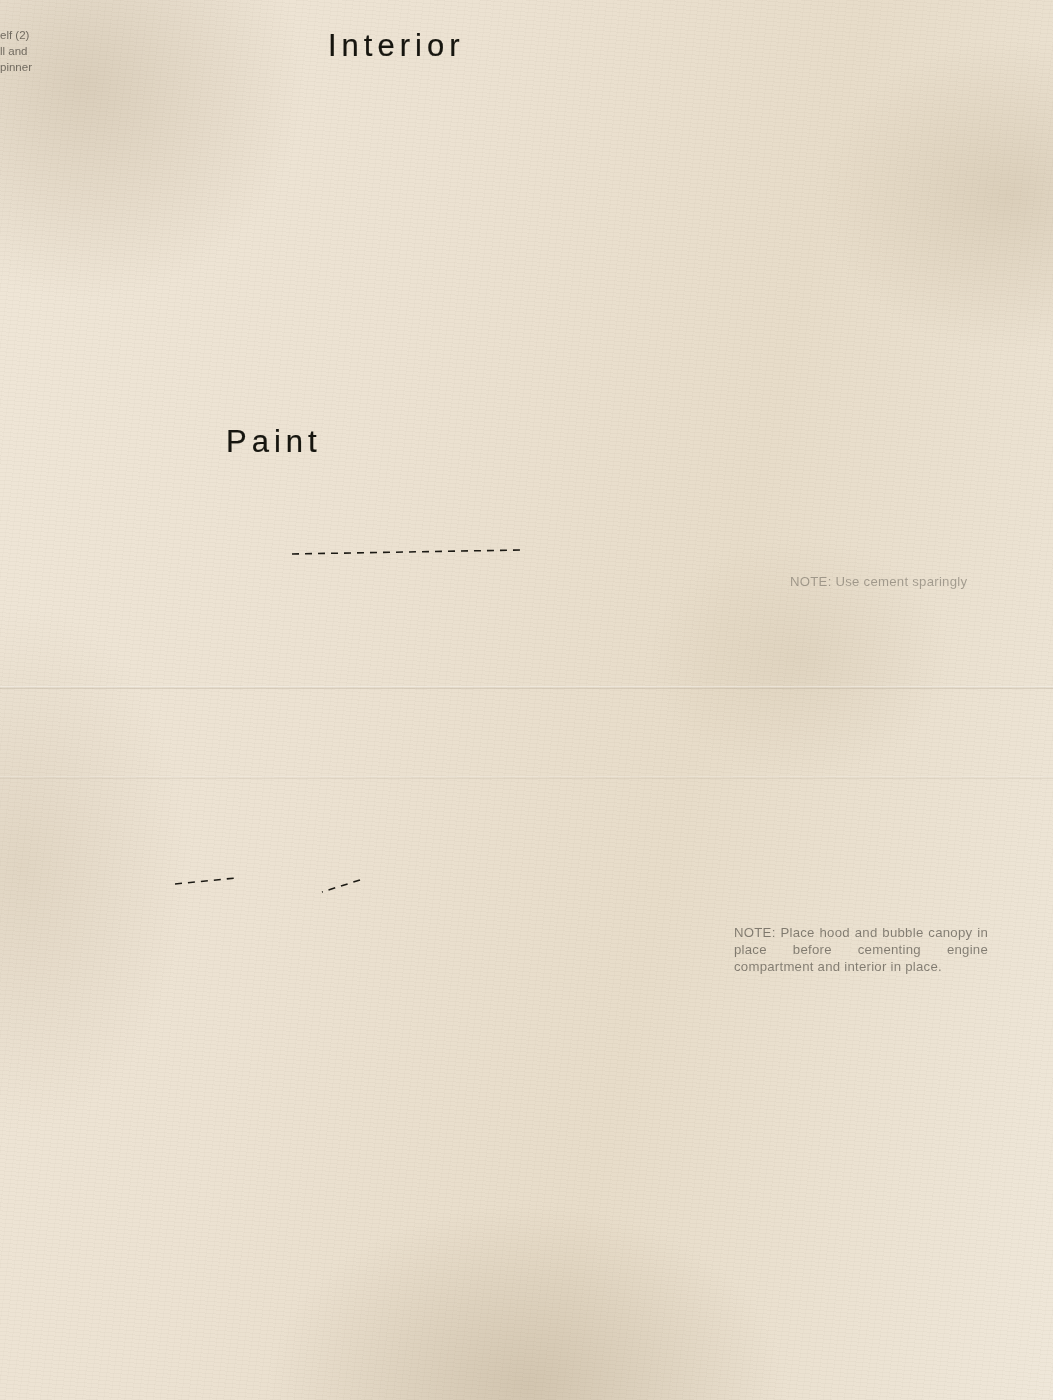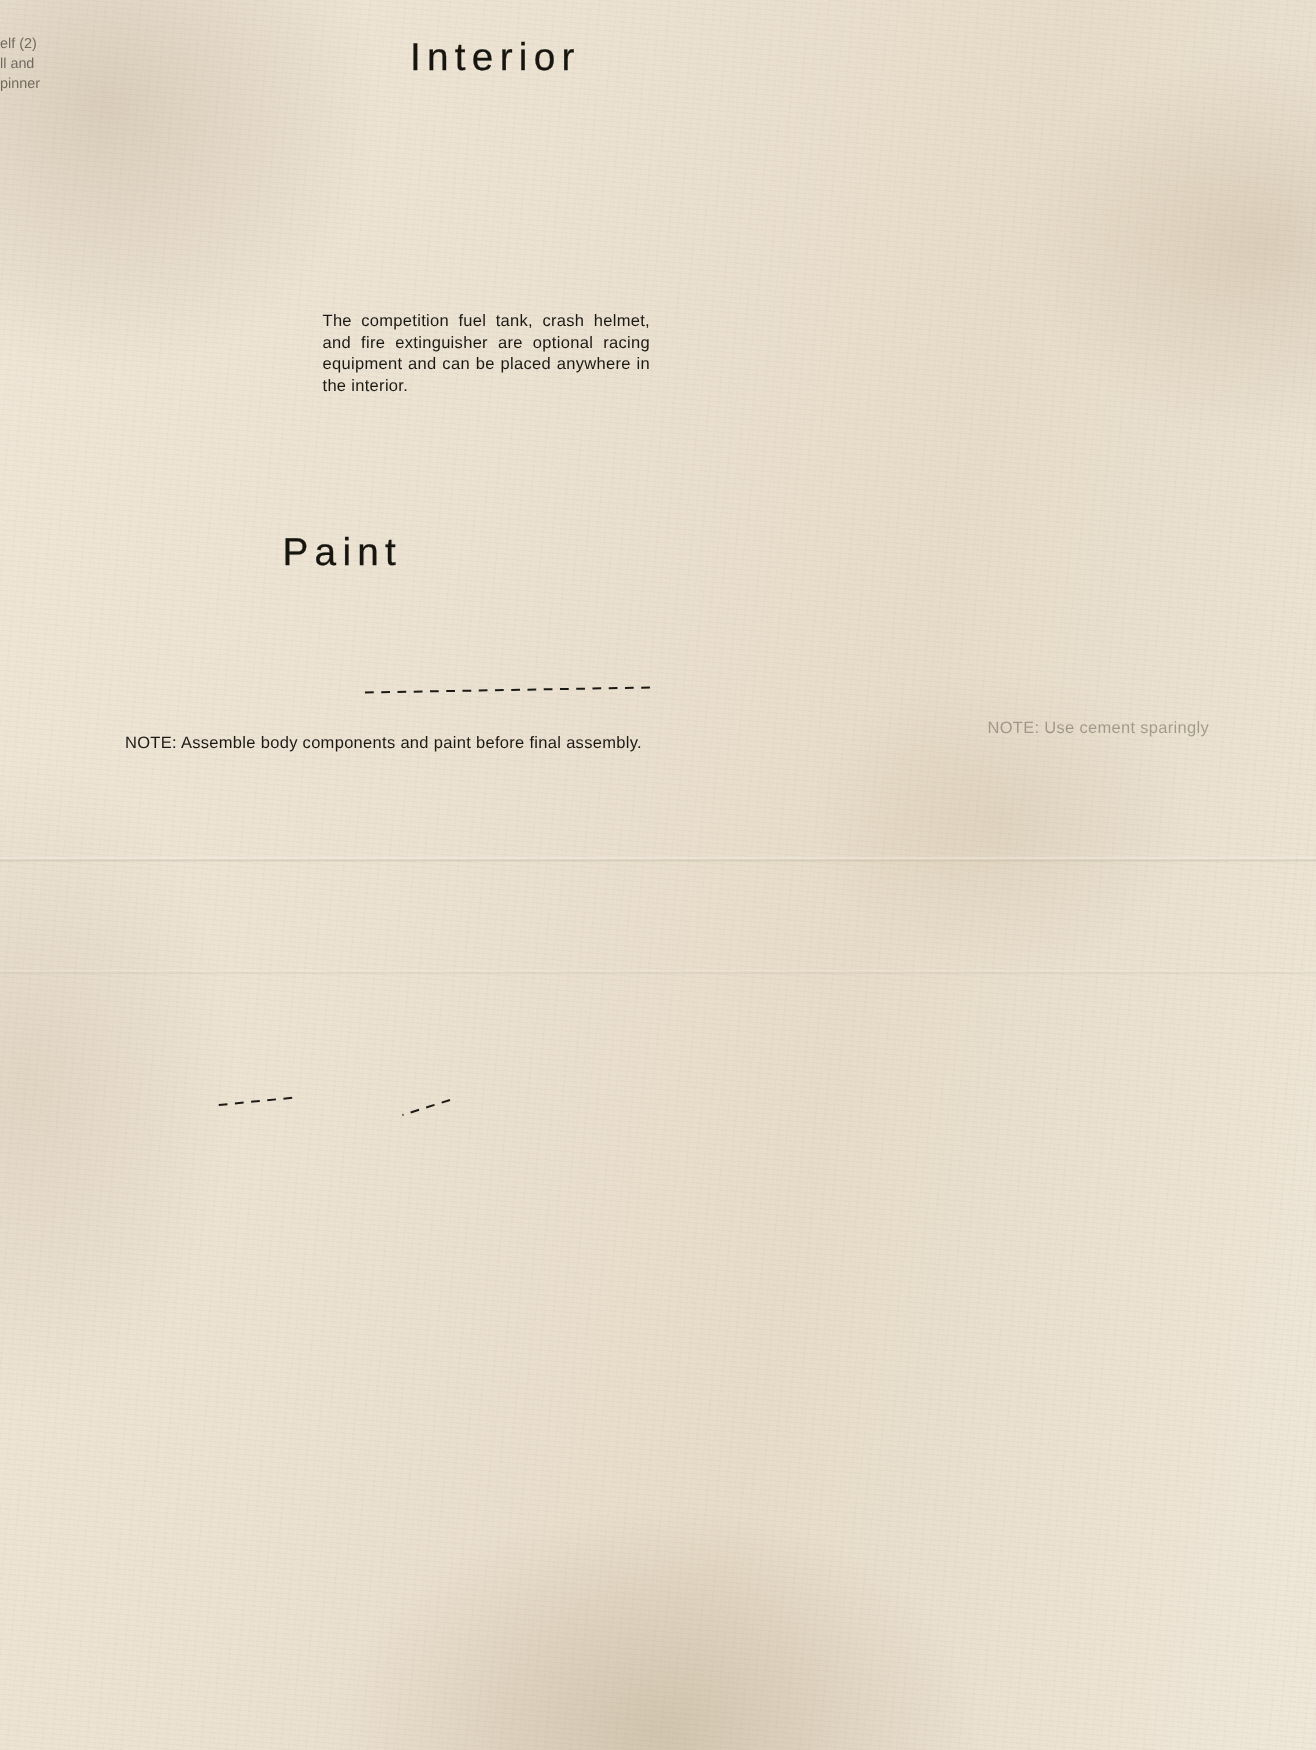--- a/index.html
+++ b/index.html
@@ -948,25 +948,24 @@
 
   </svg>
 
   <div class="txt edge-txt" style="left:0px; top:28px; width:48px;">elf (2)</div>
   <div class="txt edge-txt" style="left:0px; top:44px; width:48px;">ll and</div>
   <div class="txt edge-txt" style="left:0px; top:60px; width:54px;">pinner</div>
 
   <div class="txt section-head" style="left:300px; top:28px;margin-left:28px;">Interior</div>
   <div class="txt section-head" style="left:226px; top:424px;">Paint</div>
 
-  <div class="txt note note-just" style="left:258px; top:248px; width:262px;">The competition fuel tank, crash helmet, and fire extinguisher are optional racing equipment and can be placed anywhere in the interior.</div>
-
-  <div class="txt note" style="left:100px; top:585px; width:420px;">NOTE: Assemble body components and paint before final assembly.</div>
+
   <div class="txt note fade-2" style="left:790px; top:537px; width:220px;">NOTE: Use cement sparingly</div>
 
+  <div class="txt note fade-1 note-just" style="left:734px; top:924px; width:254px;">NOTE: Place hood and bubble canopy in place before cementing engine compartment and interior in place.</div>
 
   <svg id="art-top" width="1053" height="1400" viewBox="0 0 1053 1400">
     <path class="dash" d="M292,554 L520,550"></path>
     <path class="dash" d="M175,884 L236,878"></path>
     <path class="dash" d="M360,880 L322,892"></path>
   </svg>
 
   <div id="paper-grain"></div>
   <div id="paper-fibers"></div>
   <div class="crease" style="top:686px;"></div>

